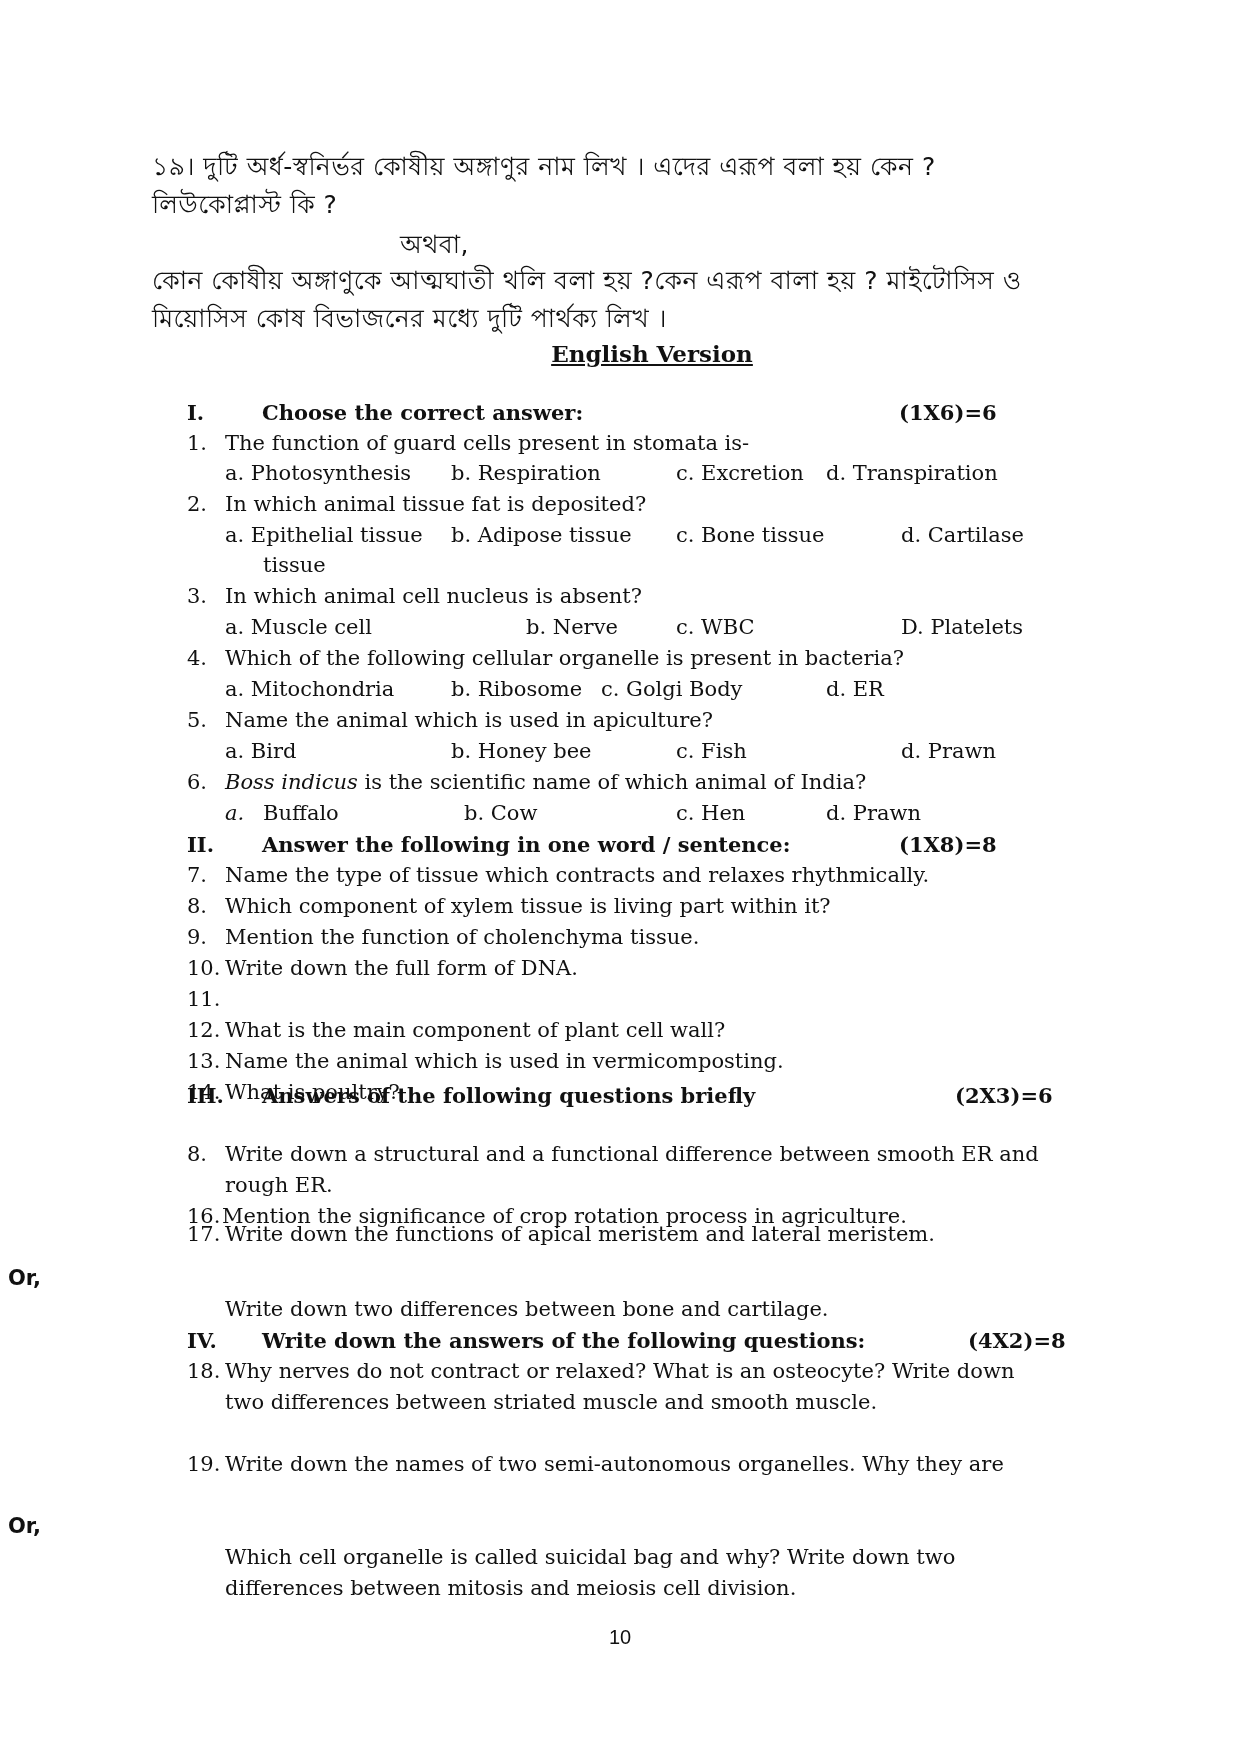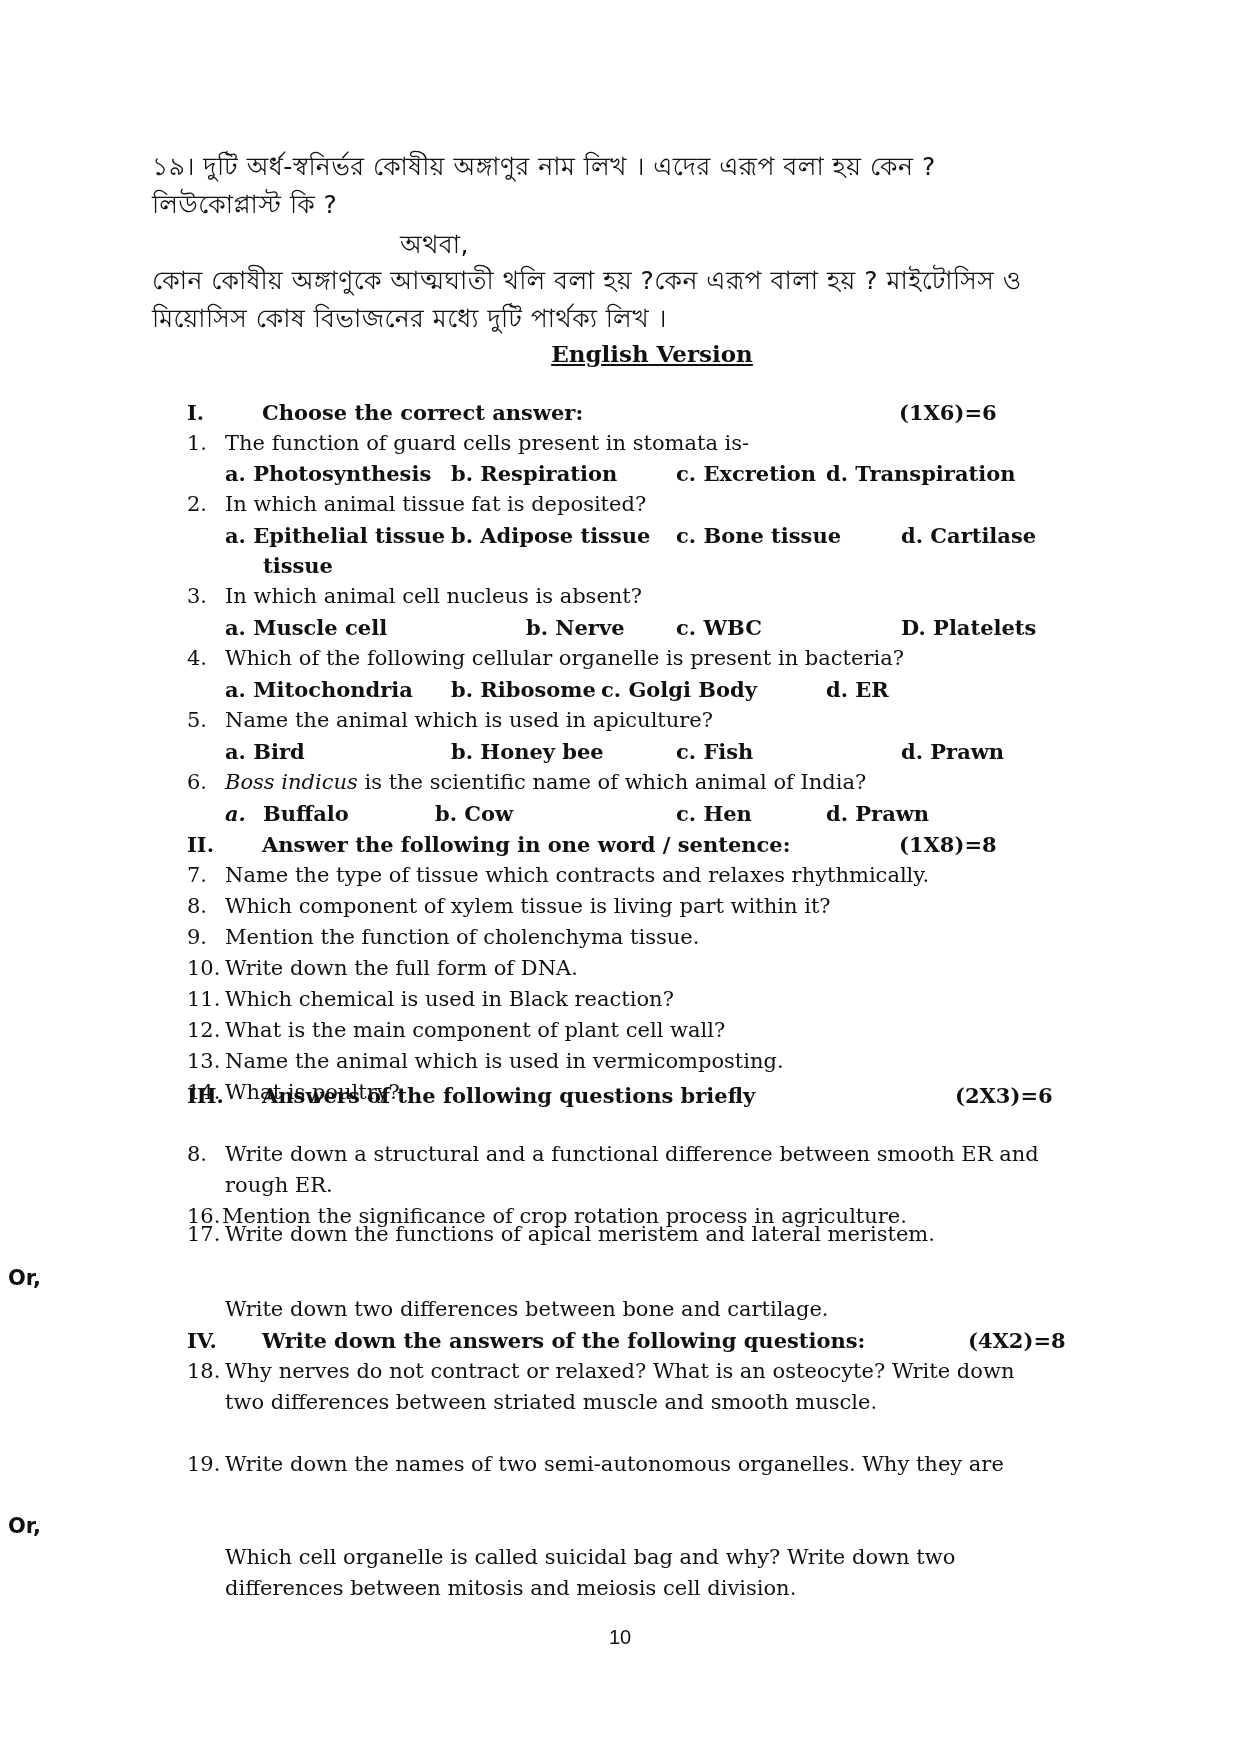--- a/index.html
+++ b/index.html
@@ -8,21 +8,21 @@
   .bn { position: absolute; left: 152px; font-family: "DejaVu Sans", sans-serif; font-size: 25px; line-height: 38px; white-space: nowrap; letter-spacing: 0.5px; }
   .en { font-family: "DejaVu Serif", serif; font-size: 21px; color: #111; padding-left: 32px; }
   .abs { position: absolute; white-space: nowrap; }
   .title { left: 0; width: 1240px; text-align: center; top: 340px; font-weight: bold; text-decoration: underline; font-size: 23px; }
   .sec { font-weight: bold; }
   .sec .num { position: absolute; left: 187px; }
   .sec .txt { position: absolute; left: 262px; }
   .sec .marks { position: absolute; }
   .q .qn { position: absolute; left: 187px; }
   .q .qt { position: absolute; left: 225px; }
-  .opt { position: absolute; font-weight: bold; }
+  .opt { position: absolute; }
   .or { left: 0; width: 1240px; text-align: left; font-weight: bold; font-family: "DejaVu Sans", sans-serif; font-size: 21px; margin-left: 8px; }
   .pageno { left: 0; width: 1240px; text-align: center; top: 1626px; font-family: "Liberation Sans", sans-serif; font-size: 20px; }
   .row { position: absolute; left: 0; width: 1240px; height: 30px; }
   i.it { font-style: italic; }
 </style>
 </head>
 <body>
 
 <div class="page">
 
@@ -98,21 +98,21 @@
     <span class="opt" style="left:901px">d. Prawn</span>
   </div>
 
   <div class="row en q" style="top:770px">
     <span class="qn">6.</span>
     <span class="qt"><i class="it">Boss indicus</i><span> is the scientific name of which animal of India?</span></span>
   </div>
   <div class="row en" style="top:801px">
     <span class="opt" style="left:225px"><i class="it">a.</i></span>
     <span class="opt" style="left:263px">Buffalo</span>
-    <span class="opt" style="left:435px">b. Cow</span>
+    <span class="opt" style="left:464px">b. Cow</span>
     <span class="opt" style="left:676px">c. Hen</span>
     <span class="opt" style="left:826px">d. Prawn</span>
   </div>
 
   <div class="row en sec" style="top:832px">
     <span class="num">II.</span>
     <span class="txt">Answer the following in one word / sentence:</span>
     <span class="marks" style="left:899px">(1X8)=8</span>
   </div>
 
@@ -127,21 +127,20 @@
   <div class="row en q" style="top:925px">
       <span class="qn">9.</span>
       <span class="qt">Mention the function of cholenchyma tissue.</span>
     </div>
   <div class="row en q" style="top:956px">
       <span class="qn">10.</span>
       <span class="qt">Write down the full form of DNA.</span>
     </div>
   <div class="row en q" style="top:987px">
       <span class="qn">11.</span>
-      <span class="qt">Which chemical is used in Black reaction?</span>
     </div>
   <div class="row en q" style="top:1018px">
       <span class="qn">12.</span>
       <span class="qt">What is the main component of plant cell wall?</span>
     </div>
   <div class="row en q" style="top:1049px">
       <span class="qn">13.</span>
       <span class="qt">Name the animal which is used in vermicomposting.</span>
     </div>
   <div class="row en q" style="top:1080px">

